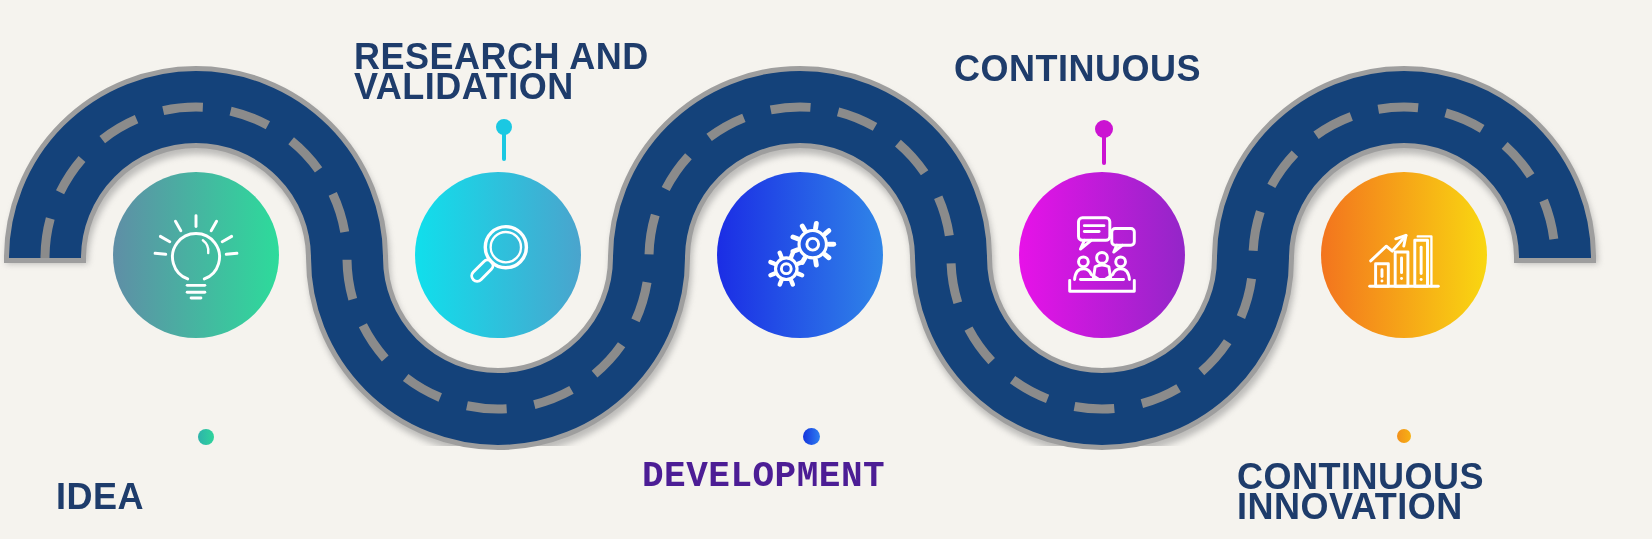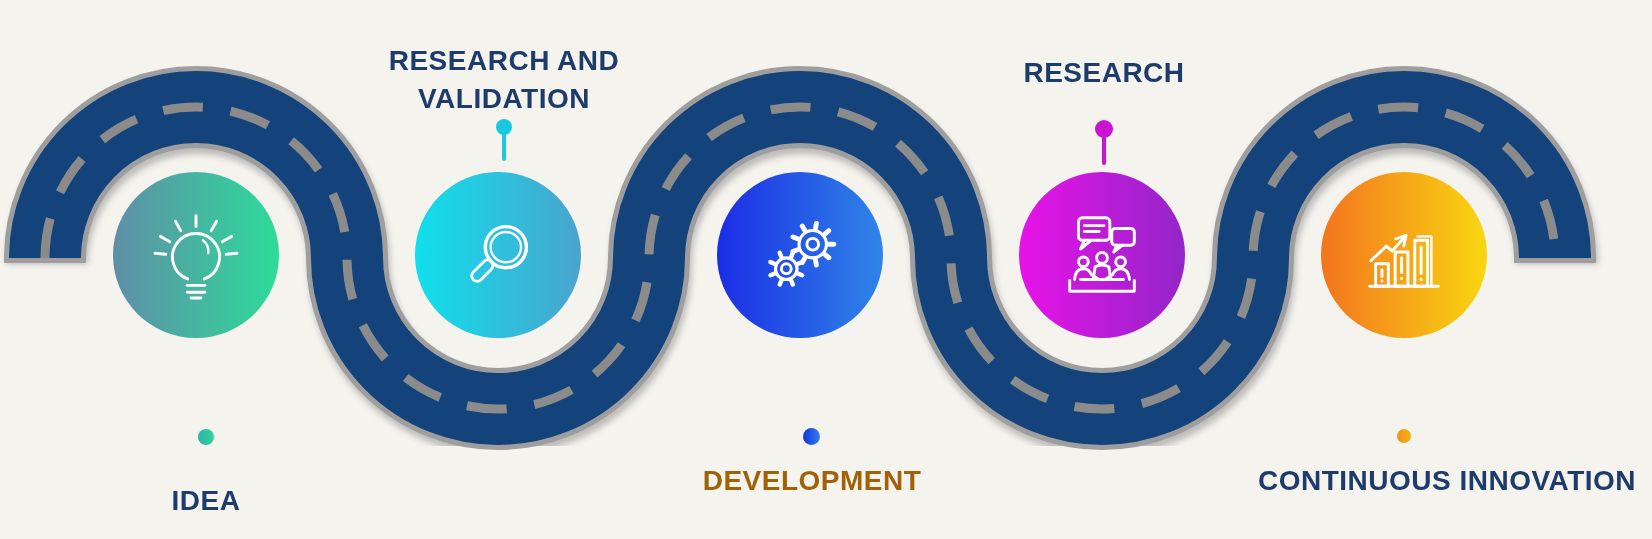--- a/index.html
+++ b/index.html
@@ -14,22 +14,22 @@
     position:absolute;width:166px;height:166px;border-radius:50%;
     display:flex;align-items:center;justify-content:center;
   }
   .c0{left:113px;top:172px}
   .c1{left:415px;top:172px}
   .c2{left:717px;top:172px}
   .c3{left:1019px;top:172px}
   .c4{left:1321px;top:172px}
   .icon{display:block;}
   .stage-label{
-    position:absolute;font-weight:700;font-size:28px;line-height:38px;
-    letter-spacing:.5px;text-align:center;
+    position:absolute;font-weight:700;font-size:36px;line-height:30px;
+    letter-spacing:.5px;
   }
   .l0{left:56px;top:482px;width:300px}
   .l1{left:354px;top:42px;width:300px}
   .l2{left:642px;top:462px;width:340px}
   .l3{left:954px;top:54px;width:300px}
   .l4{left:1237px;top:462px;width:420px}
   .dot,.pin-head{position:absolute;border-radius:50%;}
   .d0{left:198px;top:429px;width:16px;height:16px}
   .d2{left:803px;top:428px;width:17px;height:17px}
   .d4{left:1397px;top:429px;width:14px;height:14px}
@@ -116,21 +116,21 @@
           <line x1="29" y1="74" x2="27.3" y2="78.2"></line>
           <line x1="22" y1="67" x2="17.8" y2="68.7"></line>
           <line x1="22" y1="57" x2="17.8" y2="55.3"></line>
           <line x1="29" y1="50" x2="27.3" y2="45.8"></line>
           <line x1="39" y1="50" x2="40.7" y2="45.8"></line>
           <line x1="46" y1="57" x2="50.2" y2="55.3"></line>
         </g>
       </svg>
     </div>
     <div class="dot d2" style="background: linear-gradient(90deg, rgb(20, 51, 221), rgb(46, 127, 240));"></div>
-    <div class="stage-label l2" style="color: #a16207;">DEVELOPMENT</div>
+    <div class="stage-label l2" style="color: #4c1d95; font-family: Liberation Mono, monospace;">DEVELOPMENT</div>
   </div>
 
   <div>
     <div class="circle c3" style="background: linear-gradient(90deg, rgb(231, 18, 232), rgb(147, 38, 200));">
       <svg class="icon" width="94" height="94" viewBox="0 0 96 96" fill="none" stroke="currentColor" stroke-width="3" stroke-linecap="round" stroke-linejoin="round" style="color: rgb(255, 255, 255);">
         <rect x="24" y="10" width="32" height="23" rx="4"></rect>
         <line x1="30" y1="18" x2="50" y2="18"></line>
         <line x1="30" y1="24" x2="45" y2="24"></line>
         <path d="M30,33 L26,42 L37,33"></path>
         <rect x="58" y="21" width="23" height="17" rx="3.5"></rect>
@@ -140,21 +140,21 @@
         <circle cx="67" cy="55" r="5"></circle>
         <path d="M20,73 Q21,62 29,62 Q35,62 37,68 L45,73"></path>
         <path d="M76,73 Q75,62 67,62 Q61,62 59,68 L51,73"></path>
         <path d="M39,73 L41,60 Q48,56.5 55,60 L57,73"></path>
         <line x1="26" y1="73" x2="70" y2="73"></line>
         <path d="M15,74 L15,85 L81,85 L81,74"></path>
       </svg>
     </div>
     <div class="pin-stem ps3" style="background: rgb(203, 19, 210);"></div>
     <div class="pin-head ph3" style="background: linear-gradient(90deg, rgb(203, 19, 210), rgb(203, 19, 210));"></div>
-    <div class="stage-label l3" style="color: rgb(30, 60, 107);">RESEARCH</div>
+    <div class="stage-label l3" style="color: rgb(30, 60, 107);">CONTINUOUS</div>
   </div>
 
   <div>
     <div class="circle c4" style="background: linear-gradient(90deg, rgb(243, 116, 30), rgb(249, 215, 17));">
       <svg class="icon" width="94" height="94" viewBox="0 0 96 96" fill="none" stroke="currentColor" stroke-width="3" stroke-linecap="round" stroke-linejoin="round" style="color: rgb(255, 255, 255);">
         <line x1="13" y1="80" x2="83" y2="80"></line>
         <rect x="19" y="57" width="13" height="23"></rect>
         <rect x="39" y="45" width="13" height="35"></rect>
         <rect x="59" y="33" width="13" height="47"></rect>
         <path d="M62,29 L76,29 L76,80" stroke-width="2.4"></path>

